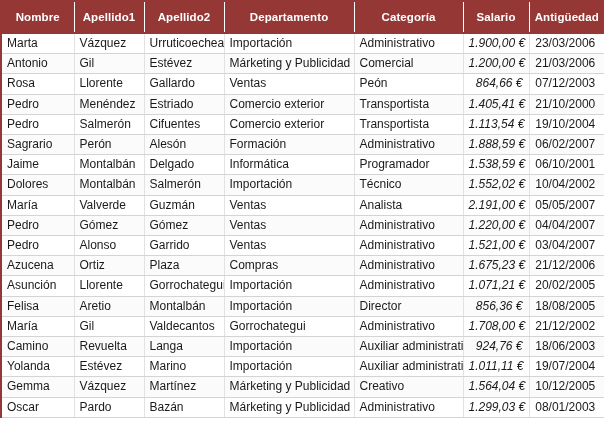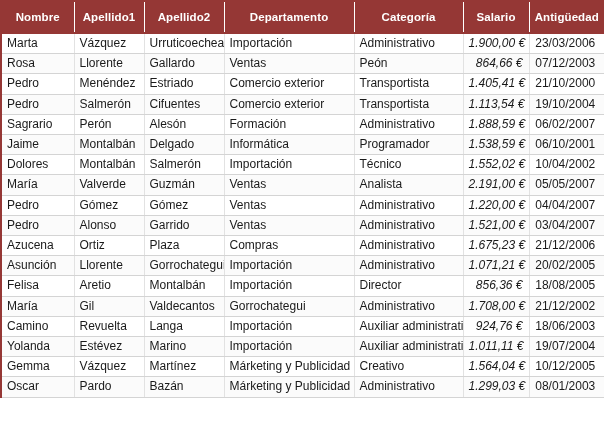--- a/index.html
+++ b/index.html
@@ -111,20 +111,29 @@
         <tr>
           <td>Marta</td>
           <td>Vázquez</td>
           <td>Urruticoechea</td>
           <td>Importación</td>
           <td>Administrativo</td>
           <td class="num">1.900,00 €</td>
           <td class="date">23/03/2006</td>
         </tr>
         <tr>
+          <td>Antonio</td>
+          <td>Gil</td>
+          <td>Estévez</td>
+          <td>Márketing y Publicidad</td>
+          <td>Comercial</td>
+          <td class="num">1.200,00 €</td>
+          <td class="date">21/03/2006</td>
+        </tr>
+        <tr>
           <td>Rosa</td>
           <td>Llorente</td>
           <td>Gallardo</td>
           <td>Ventas</td>
           <td>Peón</td>
           <td class="num">864,66 €</td>
           <td class="date">07/12/2003</td>
         </tr>
         <tr>
           <td>Pedro</td>

